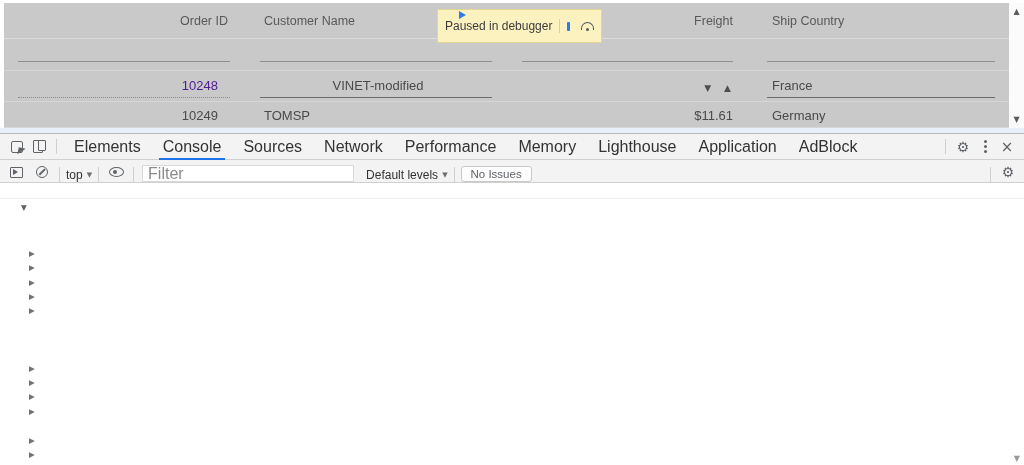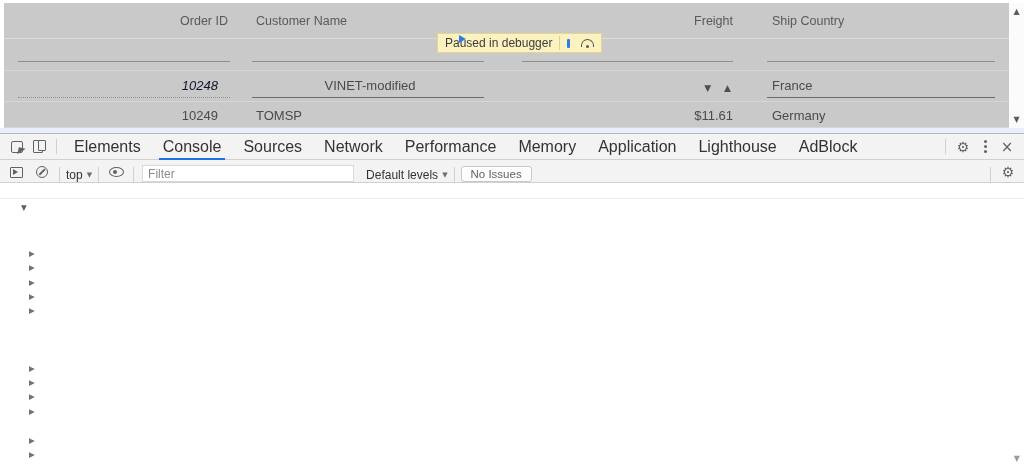--- a/index.html
+++ b/index.html
@@ -10,45 +10,45 @@
   
   .page-area { position:absolute; left:0; top:0; width:1024px; height:133px; background:#fff; }
   .grid-area { position:absolute; left:4px; top:3px; width:1005px; height:125px; background:#c9c9c9; color:#4a4a4a; }
   .g-row { position:absolute; left:0; right:0;padding-left:32px; }
   .g-header { top:0; height:36px; border-bottom:1px solid #dcdcdc; }
   .g-filter { top:37px; height:31px; border-bottom:1px solid #d6d6d6; }
   .g-edit   { top:69px; height:30px; border-bottom:1px solid #d6d6d6; }
   .g-plain  { top:100px; height:25px; border-bottom:1px solid #d6d6d6; }
   .gc { position:absolute; top:0; bottom:0; font-size:13px; }
   .gc.c1 { left:14px;  width:212px; text-align:right; padding-right:12px; }
-  .gc.c2 { left:248px; width:232px; padding-left:4px; }
+  .gc.c2 { left:256px; width:232px; padding-left:4px; }
   .gc.c3 { left:518px; width:211px; }
   .gc.c4 { left:763px; width:228px; padding-left:5px; }
   .g-header .gc { line-height:36px; font-size:12.5px; color:#595959; }
   .g-header .gc.c1 { padding-right:2px; }
   .g-header .gc.c3 { text-align:right; }
   .g-plain .gc { line-height:25px; }
   .g-plain .gc.c3 { text-align:right; }
   .f-underline { position:absolute; left:0; right:0; bottom:8px; border-bottom:1px solid #8f8f8f; }
   .e-input { position:absolute; left:0; right:0; bottom:3px; height:23px; line-height:21px;
              border-bottom:1px solid #6c6c6c; font-size:13px; color:#4a4a4a; }
-  .e-input.dotted { border-bottom:1px dotted #8f8f8f; color:#0f172a; text-align:right; padding-right:12px;font-style:italic; }
+  .e-input.dotted { border-bottom:1px dotted #8f8f8f; color:#4c1d95; text-align:right; padding-right:12px; }
   .e-input.num { padding-left:2px; }
   .spinner { position:absolute; right:2px; bottom:8px; display:flex; gap:13px; }
   .spin-btn { font-family:"DejaVu Sans",sans-serif; font-size:9px; color:#4e4e4e; line-height:9px; cursor:pointer; }
 
   .v-scrollbar { position:absolute; right:0; top:3px; width:15px; height:125px; background:#fbfbfb; }
   .sb-arrow { position:absolute; left:0; width:15px; text-align:center; font-family:"DejaVu Sans",sans-serif;
               font-size:8px; color:#5c5c5c; }
   .sb-up { top:4px; } .sb-down { bottom:4px; }
   .bottom-strip { position:absolute; left:0; top:128px; width:100%; height:5px; background:#e8effa; }
 
   .paused-banner { position:absolute; left:437px; top:9px; height:16px; background:#fbf2bf;
-                   border:1px solid #e3d694; display:flex; align-items:center; padding:9px 7px;
-                   font-size:12px; color:#3c3c3c;margin-top:24px; }
+                   border:1px solid #e3d694; display:flex; align-items:center; padding:16px 7px;
+                   font-size:12px; color:#3c3c3c; }
   .banner-sep { width:1px; height:14px; background:#ddcf96; margin:0 7px; }
   .icon-resume { display:flex; align-items:center; cursor:pointer; }
   .icon-resume .bar { width:2.5px; height:9px; background:#2b7de9; margin-right:1.5px; border-radius:1px; }
   .icon-resume .tri { width:0; height:0; border-left:7px solid #2b7de9; border-top:4.5px solid transparent; border-bottom:4.5px solid transparent; }
   .icon-step { position:relative; width:13px; height:8px; margin-left:10px; border:1.6px solid #55585e;
                border-bottom:none; border-radius:8px 8px 0 0; cursor:pointer; }
   .icon-step::after { content:""; position:absolute; left:3.5px; bottom:-1px; width:3px; height:3px;
                       background:#55585e; border-radius:50%; }
 
   
@@ -71,21 +71,21 @@
   .icon-sidebar::after { content:""; position:absolute; left:2px; top:1.5px; border-left:5px solid #5f6368;
      border-top:3px solid transparent; border-bottom:3px solid transparent; }
   .icon-clear { position:relative; width:12px; height:12px; border:1.5px solid #5f6368; border-radius:50%; }
   .icon-clear::after { content:""; position:absolute; left:0.5px; top:3.8px; width:8px; height:1.5px; background:#5f6368; transform:rotate(-45deg); }
   .icon-eye { position:relative; width:15px; height:10px; border:1.5px solid #5f6368; border-radius:50%; }
   .icon-eye::after { content:""; position:absolute; left:3.7px; top:1.7px; width:4px; height:4px; background:#5f6368; border-radius:50%; }
   .icon-kebab { position:relative; width:3px; height:3px; background:#5f6368; border-radius:50%;
      box-shadow:0 -5px 0 #5f6368, 0 5px 0 #5f6368; }
   .dd { display:flex; align-items:center; font-size:12px; color:#333; cursor:pointer; flex:none; }
   .dd .caret { font-family:"DejaVu Sans",sans-serif; font-size:7px; color:#6e6e6e; margin-left:4px; }
-  .filter-input { width:212px; height:17px; border:1px solid #d9d9d9; background:#fff; font-size:12px;
+  .filter-input { width:212px; height:17px; border:1px solid #d9d9d9; background:#fff; font-size:16px;
      font-family:"Liberation Sans",sans-serif; padding:0 5px; color:#333; margin-left:2px; flex:none; }
   .filter-input::placeholder { color:#8b8b8b; }
   .chip { border:1px solid #c8c8c8; border-radius:3px; background:#fdfdfd; font-size:11.5px; color:#5f6368;
      padding:1px 9px; cursor:pointer; flex:none; }
 
   
   .console { position:relative; height:282px; background:#fff; overflow:hidden;
      font-family:"DejaVu Sans Mono","Liberation Mono",monospace; font-size:9.8px; color:#2e2e2e; }
   .c-line { position:relative; height:14.35px; line-height:14.35px; white-space:pre; overflow:hidden; }
   .c-cmd { height:16px; line-height:16px; border-bottom:1px solid #ededed; padding-left:20px; }
@@ -184,23 +184,23 @@
           <div class="dt-tab active"><span>Console</span></div>
 
           <div class="dt-tab"><span>Sources</span></div>
 
           <div class="dt-tab"><span>Network</span></div>
 
           <div class="dt-tab"><span>Performance</span></div>
 
           <div class="dt-tab"><span>Memory</span></div>
 
+          <div class="dt-tab"><span>Lighthouse</span></div>
+
           <div class="dt-tab"><span>Application</span></div>
-
-          <div class="dt-tab"><span>Lighthouse</span></div>
 
           <div class="dt-tab"><span>AdBlock</span></div>
         </div>
       <span class="spacer"></span>
       <span class="vsep"></span>
       <span class="ticon glyph" style="font-size:14px;">⚙</span>
       <span class="ticon">
           <span class="icon-kebab"></span>
         </span>
       <span class="ticon glyph" style="font-size:15px;">×</span>

